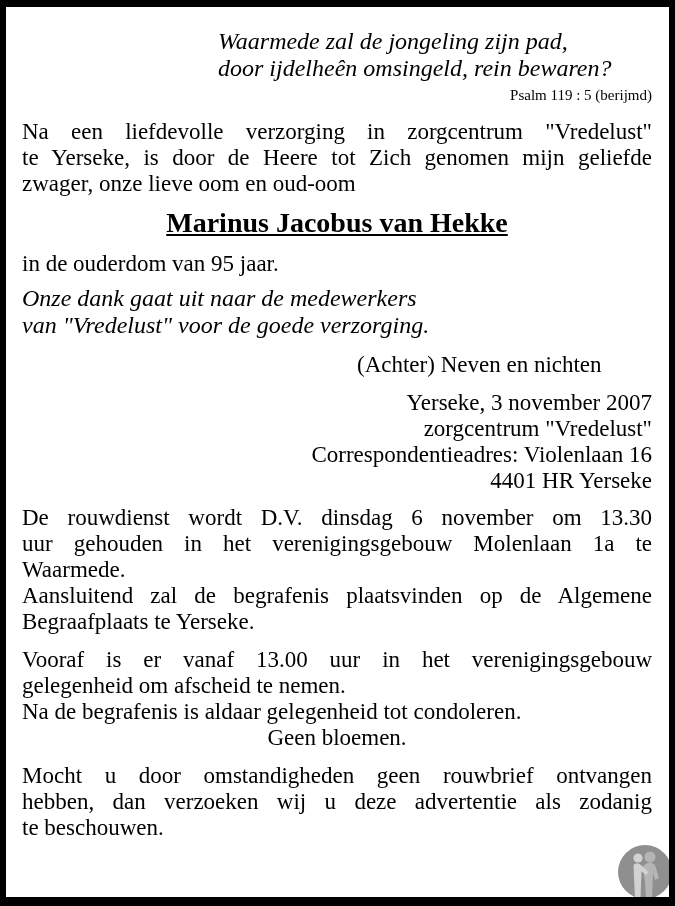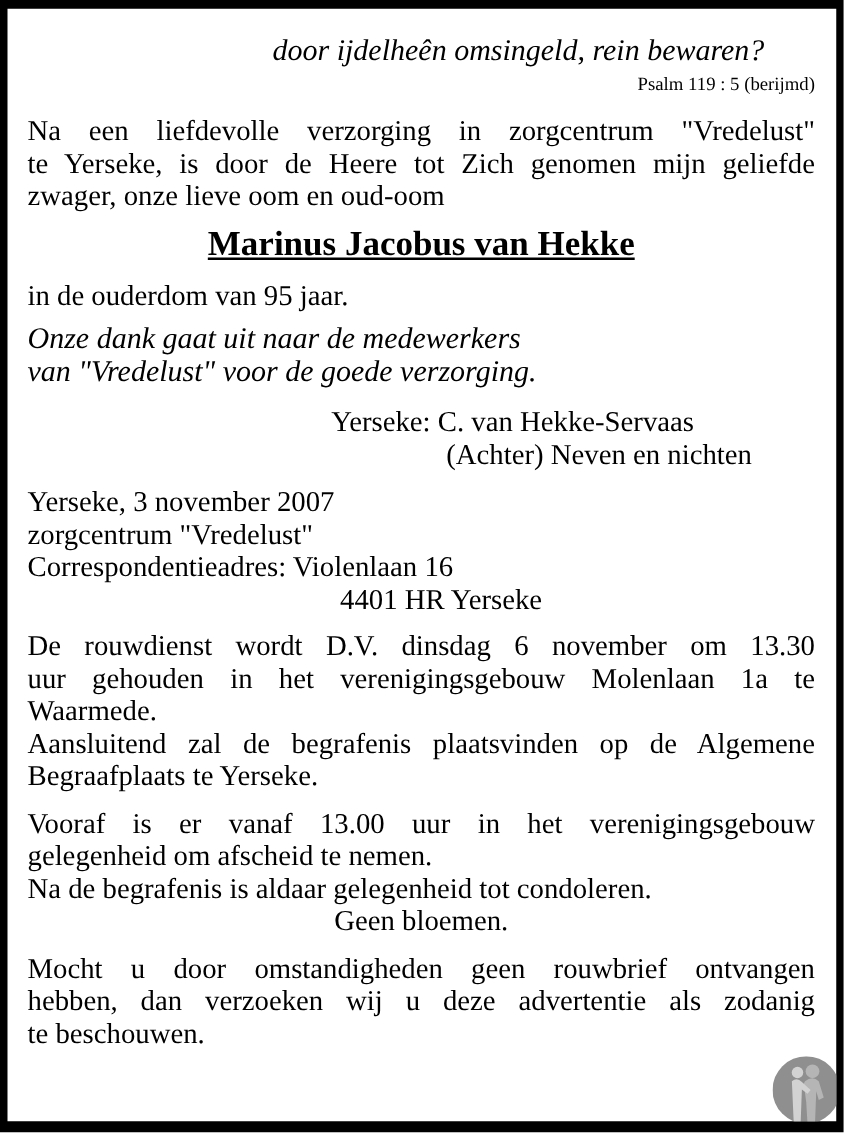--- a/index.html
+++ b/index.html
@@ -60,21 +60,21 @@
     margin-top: 8px;
     font-style: italic;
     font-size: 24px;
     line-height: 27px;
     text-align: left;
   }
 
   .family { margin-top: 13px; margin-left: 243px; }
   .family-indent { text-indent: 92px; }
 
-  .addr { margin-top: 12px; }
+  .addr { margin-top: 12px; text-align: right; }
   .addr-indent { margin-left: 250px; }
 
   .service { margin-top: 11px; }
   .condolence { margin-top: 12px; }
 
   .no-flowers { margin-top: 0; text-align: center; }
 
   .closing { margin-top: 12px; }
 
   .logo {
@@ -84,41 +84,41 @@
     width: 54px;
     height: 54px;
   }
 </style>
 </head>
 <body>
 
 <div class="page">
 
   <div class="quote-block">
+    <div>Waarmede zal de jongeling zijn pad,</div>
     <div>door ijdelheên omsingeld, rein bewaren?</div>
     <div class="quote-ref">Psalm 119 : 5 (berijmd)</div>
   </div>
 
   <div class="intro">
     <div class="jl">Na een liefdevolle verzorging in zorgcentrum "Vredelust"</div>
     <div class="jl">te Yerseke, is door de Heere tot Zich genomen mijn geliefde</div>
     <div class="ll">zwager, onze lieve oom en oud-oom</div>
   </div>
 
   <h1 class="name">Marinus Jacobus van Hekke</h1>
 
   <div class="age-line">in de ouderdom van 95 jaar.</div>
 
   <div class="thanks">
     <div>Onze dank gaat uit naar de medewerkers</div>
     <div>van "Vredelust" voor de goede verzorging.</div>
   </div>
 
   <div class="family">
-    <div>Yerseke: C. van Hekke-Servaas</div>
     <div class="family-indent">(Achter) Neven en nichten</div>
   </div>
 
   <div class="addr">
     <div>Yerseke, 3 november 2007</div>
     <div>zorgcentrum "Vredelust"</div>
     <div>Correspondentieadres: Violenlaan 16</div>
     <div class="addr-indent">4401 HR Yerseke</div>
   </div>
 

